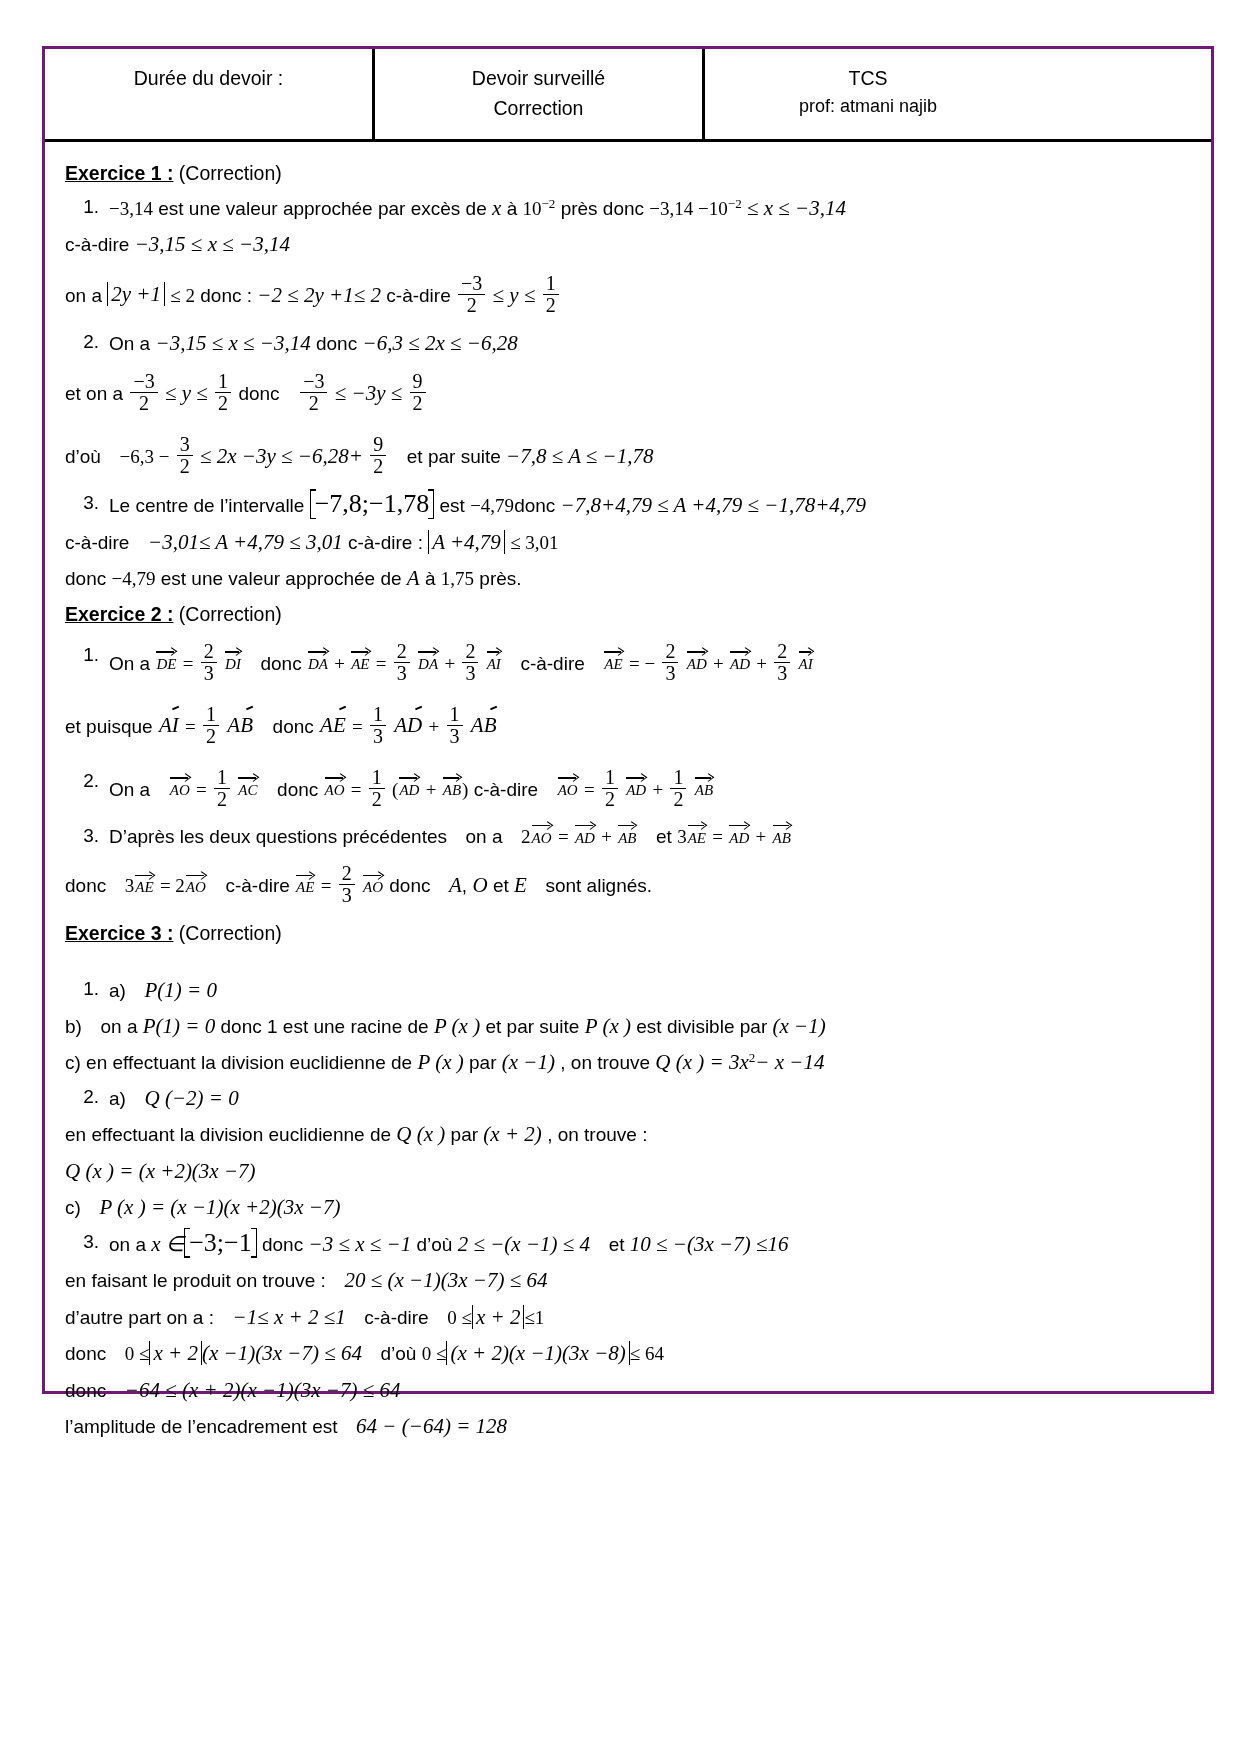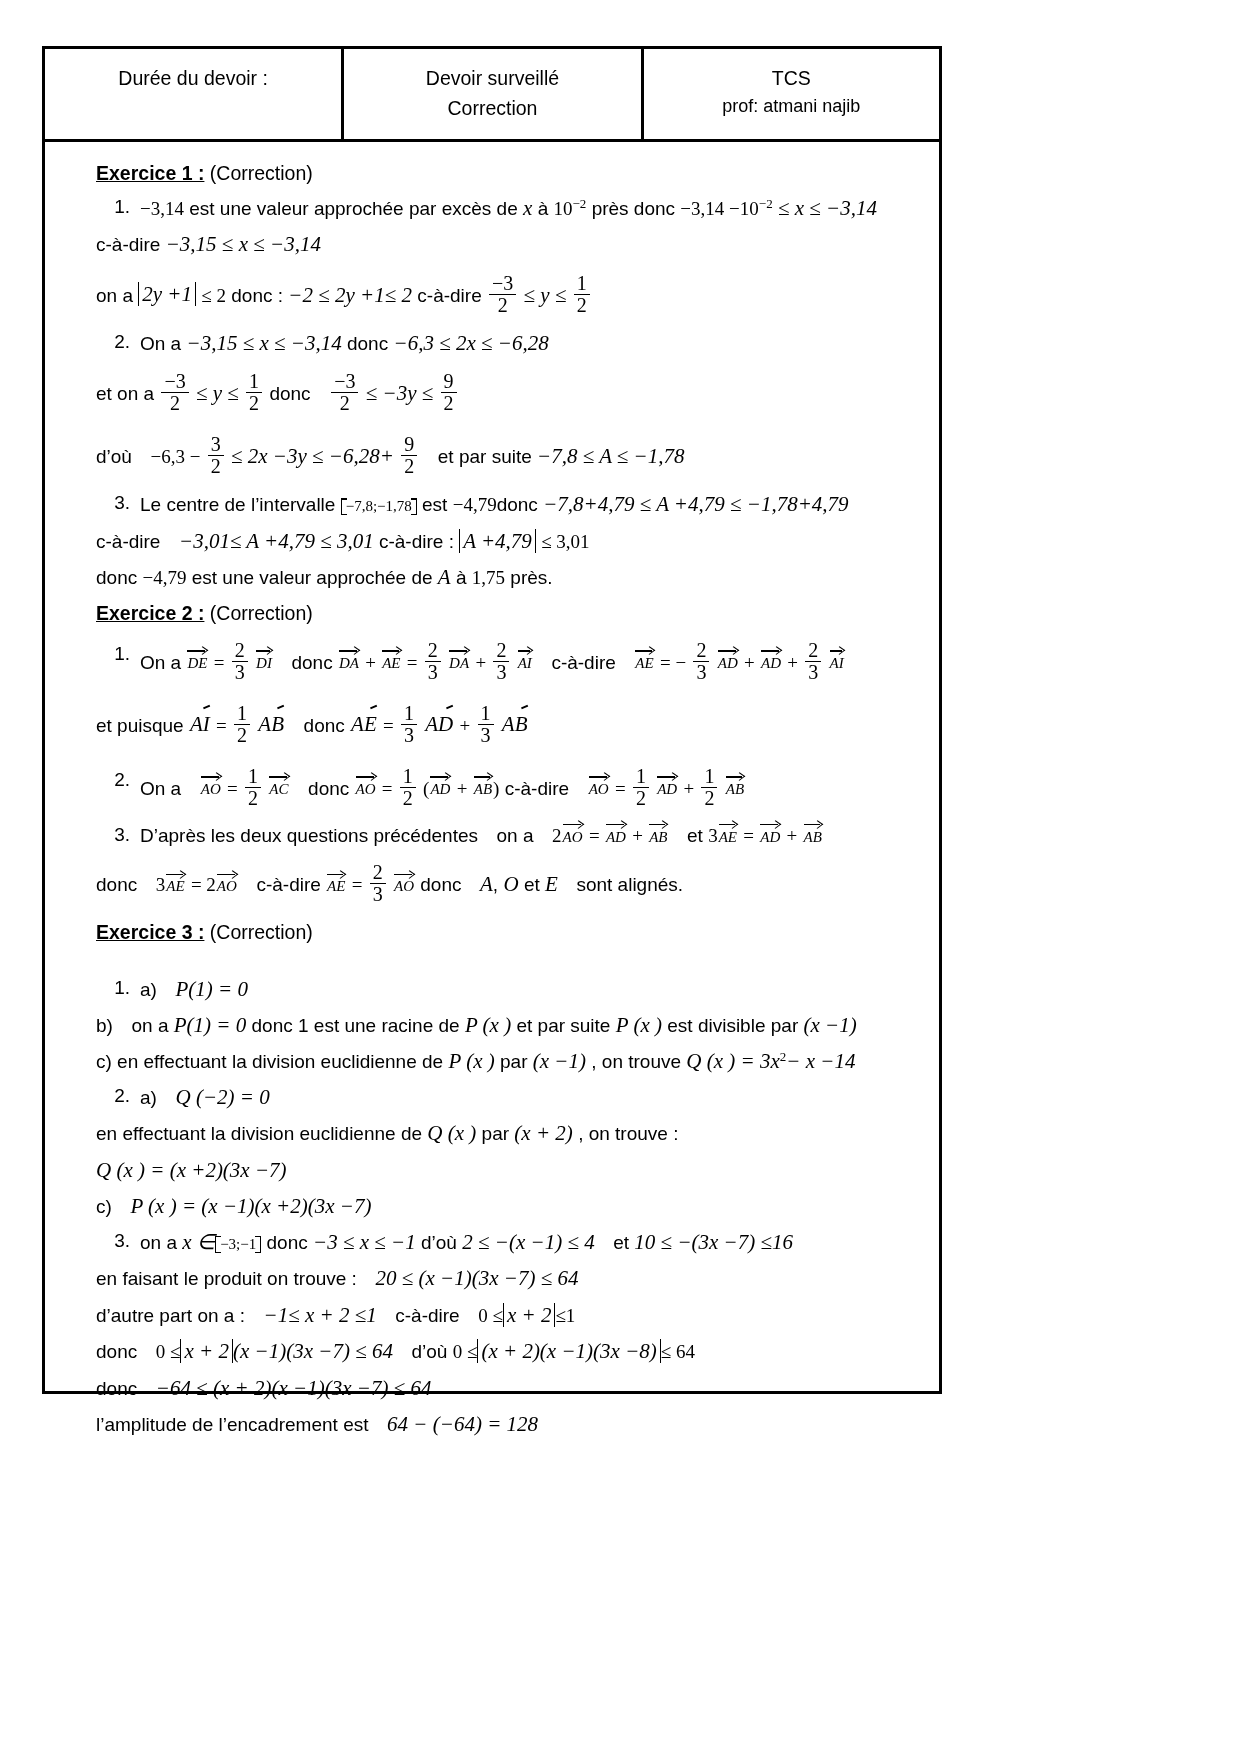--- a/index.html
+++ b/index.html
@@ -14,23 +14,23 @@
     color: #000000;
     position: relative;
     overflow: hidden;
   }
 
   
   .page {
     position: absolute;
     left: 42px;
     top: 46px;
-    width: 900px;
+    width: 1172px;
     height: 1348px;
-    border: 3px solid #000000;
+    border: 3px solid #701a75;
     box-sizing: border-box;
   }
 
   
   .header-table {
     display: flex;
     width: 100%;
     border-bottom: 3px solid #000;
     box-sizing: border-box;
   }
@@ -44,21 +44,20 @@
   .header-cell.c1 { width: 330px; border-right: 3px solid #000; }
   .header-cell.c2 { width: 330px; border-right: 3px solid #000; }
   .header-cell.c3 { width: 326px; }
   .header-cell .sub { display: block; }
   .header-cell .small { font-size: 18px; }
 
   
   .content {
     padding: 14px 18px 10px 20px;
     box-sizing: border-box;
-    margin-left: 31px;
   }
 
   .ex-title {
     font-size: 19.5px;
     margin: 3px 0 2px 0;
     line-height: 1.5;
   }
   .ex-title .lbl {
     font-weight: bold;
     text-decoration: underline;
@@ -139,21 +138,21 @@
   }
 
   
   .brk {
     display: inline-block;
     border-left: 1.4px solid #000;
     border-right: 1.4px solid #000;
     padding: 0 4px;
     font-family: "Liberation Serif", serif;
     font-style: normal;
-    font-size: 15px;
+    font-size: 26px;
     line-height: 1.15;
     position: relative;
   }
   .brk::before, .brk::after {
     content: "";
     position: absolute;
     width: 5px;
     height: 1.4px;
     background: #000;
   }

